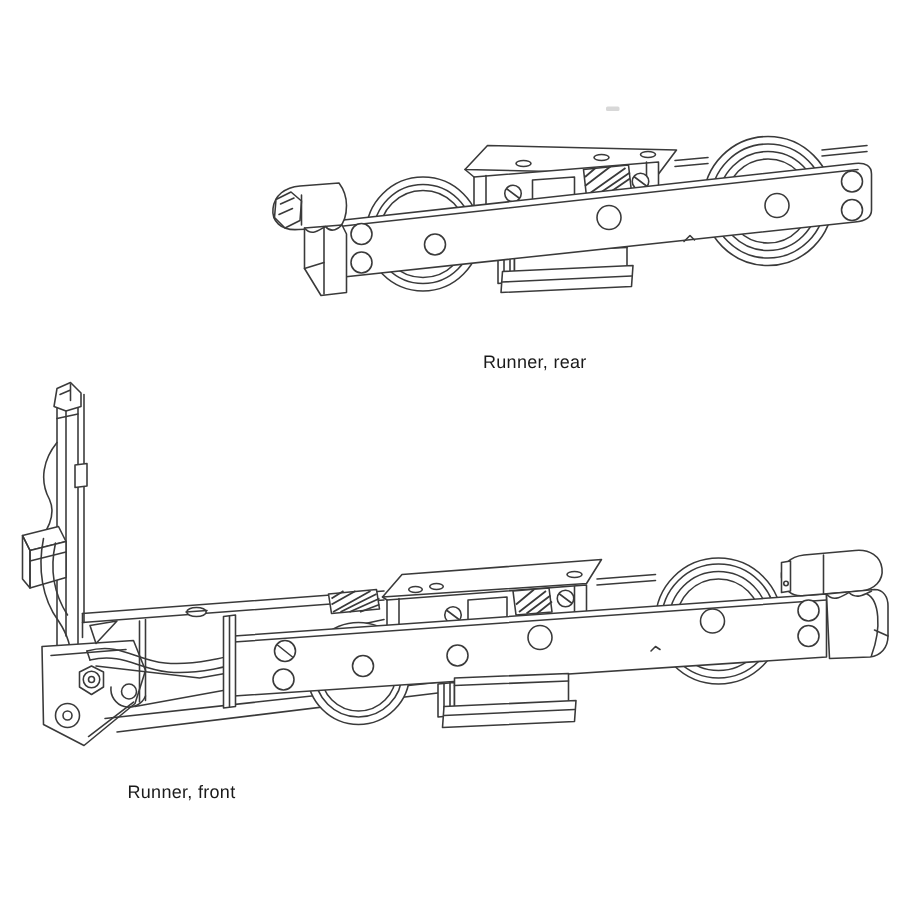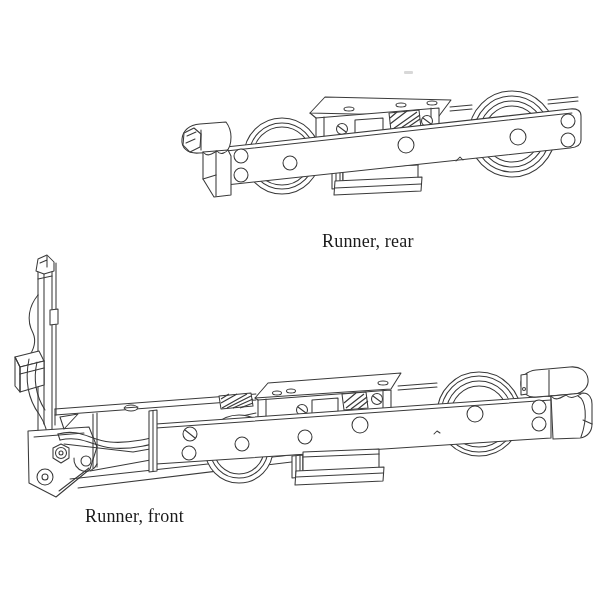--- a/index.html
+++ b/index.html
@@ -7,25 +7,25 @@
     position:relative;width:600px;height:600px;margin:0 auto;
     background:var(--bg,#ffffff);overflow:hidden;
     font-family:"Liberation Sans", sans-serif;
   }
   svg.art{position:absolute;left:0;top:0;width:600px;height:600px;display:block;}
   .ln{fill:none;stroke:var(--line,#3a3a3a);stroke-width:1.05;stroke-linejoin:round;stroke-linecap:round;}
   .shp{fill:var(--fill,#ffffff);stroke:var(--line,#3a3a3a);stroke-width:1.05;stroke-linejoin:round;}
   .hole{fill:var(--fill,#ffffff);stroke:var(--line,#3a3a3a);stroke-width:1.05;}
   .hatch{fill:none;stroke:var(--line,#3a3a3a);stroke-width:1.2;}
   .caption{
-    position:absolute;font-size:18px;line-height:22px;color:var(--label,#1a1a1a);
-    white-space:nowrap;letter-spacing:0.2px;font-family:Liberation Serif, serif;
+    position:absolute;font-size:12px;line-height:22px;color:var(--label,#1a1a1a);
+    white-space:nowrap;letter-spacing:0.2px;
   }
   .caption-rear{left:322px;top:230px;}
-  .caption-front{left:85px;top:505px;}
+  .caption-front{left:85px;top:517px;}
   .faint-mark{position:absolute;left:404px;top:71px;width:9px;height:3px;background:var(--faint,#d8d8d8);border-radius:1px;}
 </style>
 </head>
 <body>
 
 <div class="canvas">
 
   <svg class="art" viewBox="0 0 600 600" aria-hidden="true">
 
     <g>

